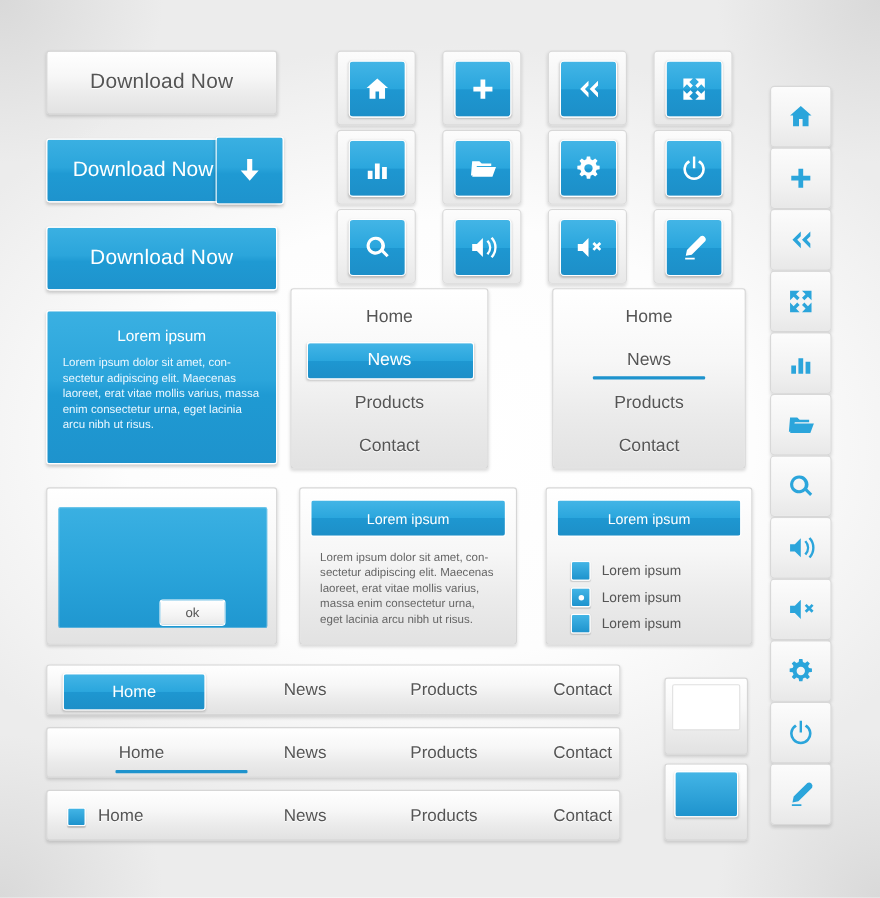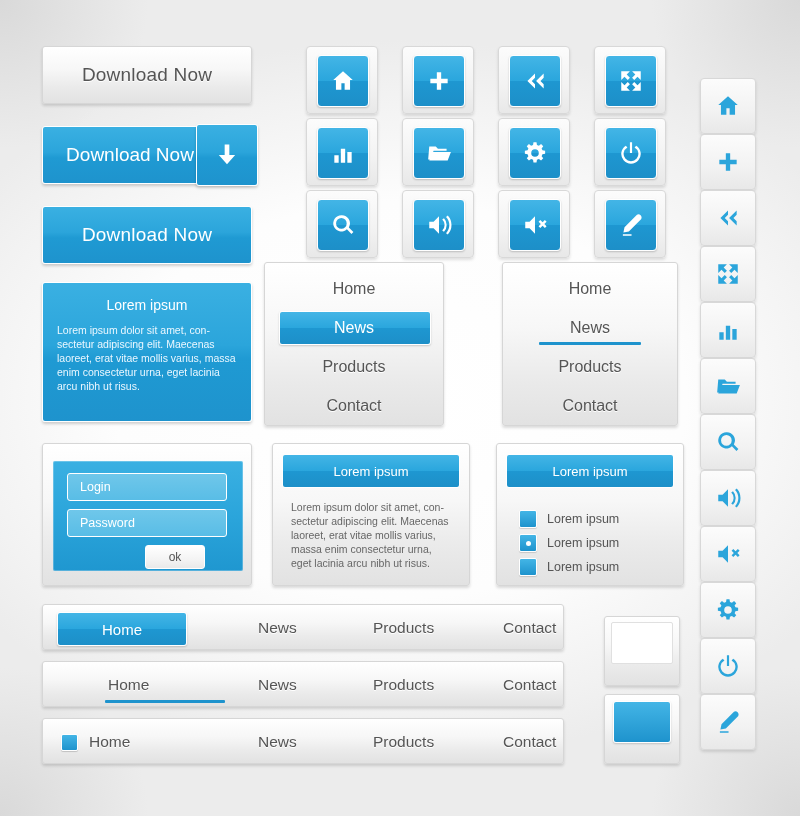--- a/index.html
+++ b/index.html
@@ -222,22 +222,20 @@
     <span>Download Now</span>
   </div>
 
   <div class="el panel-blue blueplate">
     <div class="ttl">Lorem ipsum</div>
     <div class="body">Lorem ipsum dolor sit amet, con-sectetur adipiscing elit. Maecenas laoreet, erat vitae mollis varius, massa enim consectetur urna, eget lacinia arcu nibh ut risus.</div>
   </div>
 
   <div class="el login grayplate">
     <div class="login-inner">
-      <div class="field f1">Login</div>
-      <div class="field f2">Password</div>
       <div class="okbtn">ok</div>
     </div>
   </div>
 
   <div class="el grayplate-flat" style="left:306px;top:46px;width:72px;height:68px;border-radius:4px;">
     <div class="el bluebtn center" style="left:10px;top:8px;width:52px;height:52px;border-radius:4px;">
       <svg viewBox="0 0 24 24" class="icon-svg">
           <path d="M12 3 L3 11 h2.5 v9 h5 v-6 h3 v6 h5 v-9 H21 z"></path>
         </svg>
     </div>

